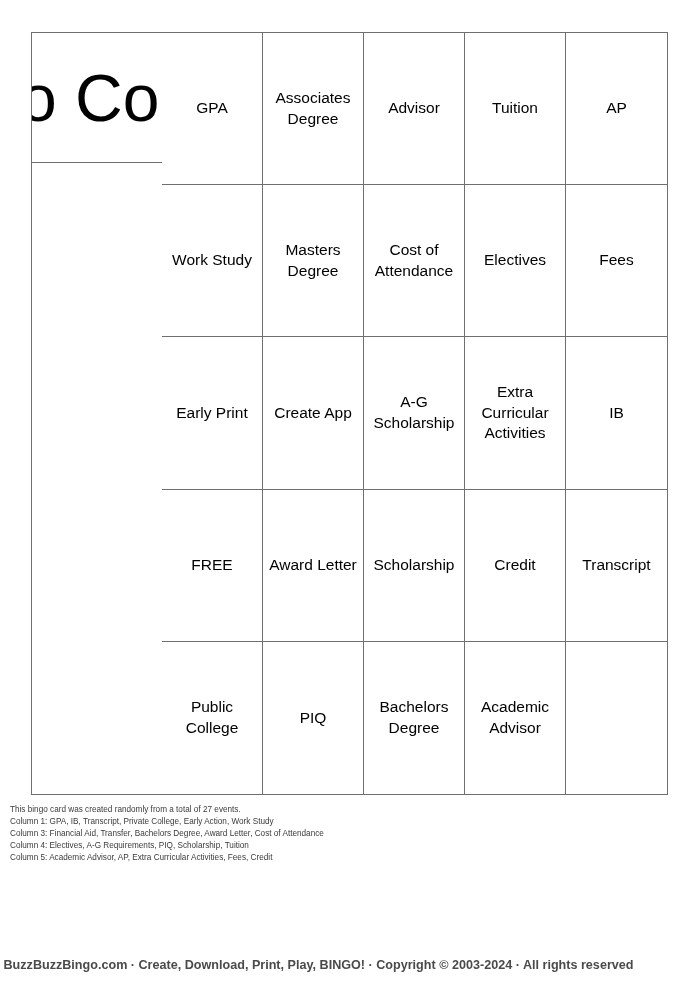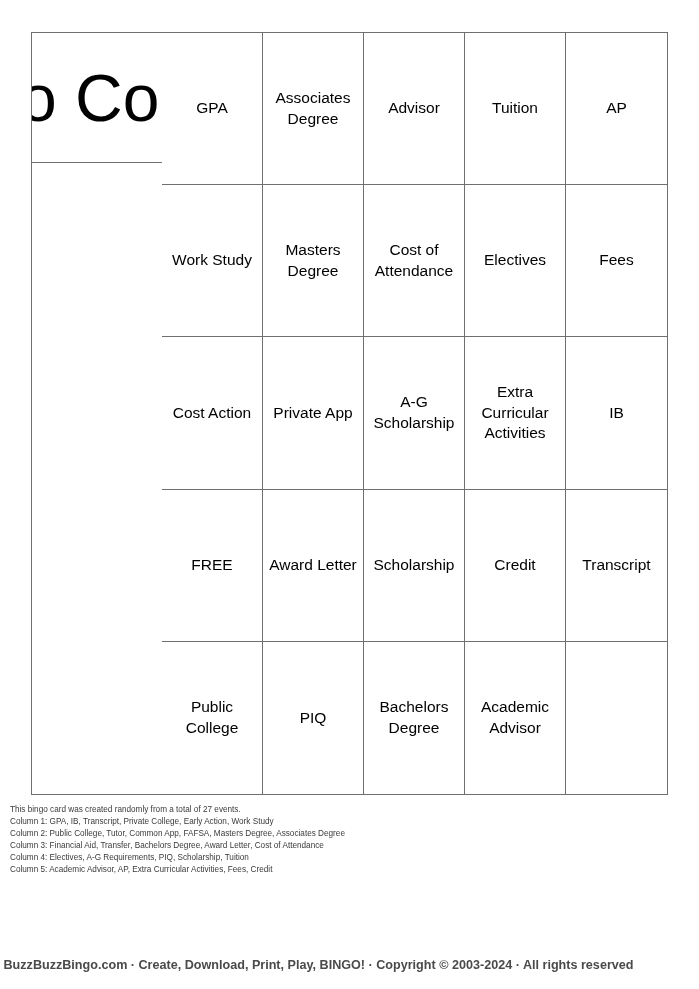--- a/index.html
+++ b/index.html
@@ -148,24 +148,24 @@
         <div class="cell">
           <span class="cell-text">Cost of Attendance</span>
         </div>
         <div class="cell">
           <span class="cell-text">Electives</span>
         </div>
         <div class="cell">
           <span class="cell-text">Fees</span>
         </div>
         <div class="cell">
-          <span class="cell-text">Cost Action</span>
-        </div>
-        <div class="cell">
-          <span class="cell-text">Private App</span>
+          <span class="cell-text">Early Print</span>
+        </div>
+        <div class="cell">
+          <span class="cell-text">Create App</span>
         </div>
         <div class="cell">
           <span class="cell-text">A-G Scholarship</span>
         </div>
         <div class="cell">
           <span class="cell-text">Extra Curricular Activities</span>
         </div>
         <div class="cell">
           <span class="cell-text">IB</span>
         </div>
@@ -196,21 +196,20 @@
         <div class="cell">
           <span class="cell-text">Academic Advisor</span>
         </div>
       </div>
 
   </div>
 
   <div id="fineprint">
       <div class="fp-line">This bingo card was created randomly from a total of 27 events.</div>
       <div class="fp-line">Column 1: GPA, IB, Transcript, Private College, Early Action, Work Study</div>
-      <div class="fp-line">Column 2: Public College, Tutor, Common App, FAFSA, Masters Degree, Associates Degree</div>
       <div class="fp-line">Column 3: Financial Aid, Transfer, Bachelors Degree, Award Letter, Cost of Attendance</div>
       <div class="fp-line">Column 4: Electives, A-G Requirements, PIQ, Scholarship, Tuition</div>
       <div class="fp-line">Column 5: Academic Advisor, AP, Extra Curricular Activities, Fees, Credit</div>
     </div>
 
   <div id="footer">BuzzBuzzBingo.com · Create, Download, Print, Play, BINGO! · Copyright © 2003-2024 · All rights reserved</div>
 
 </div>
 
 </body></html>

